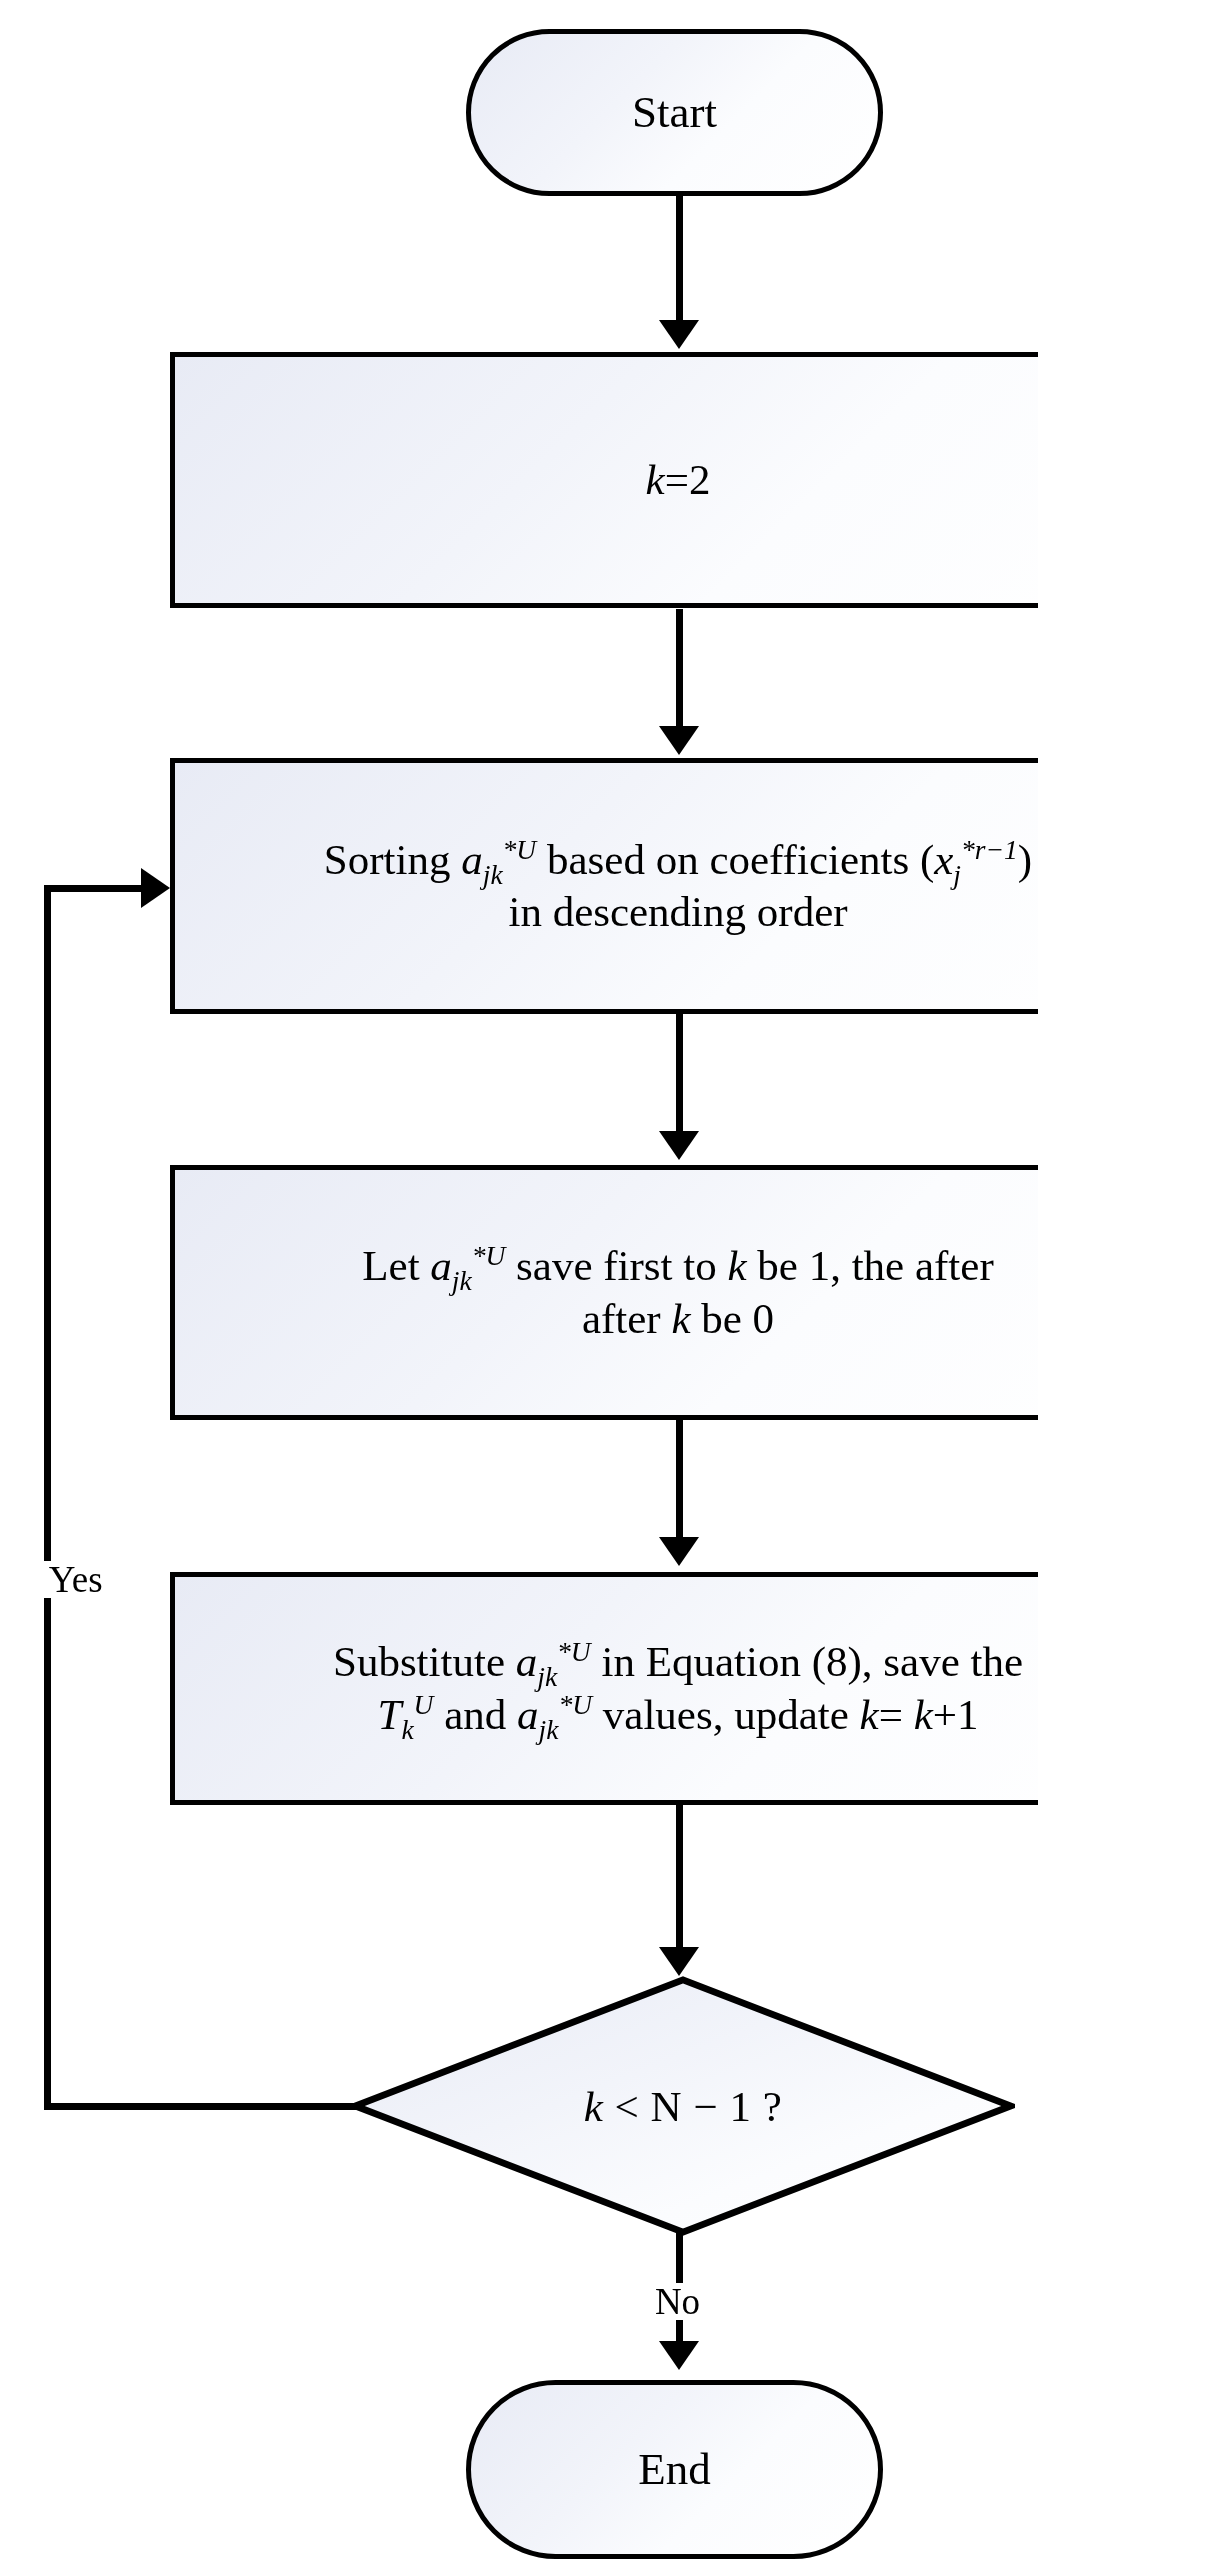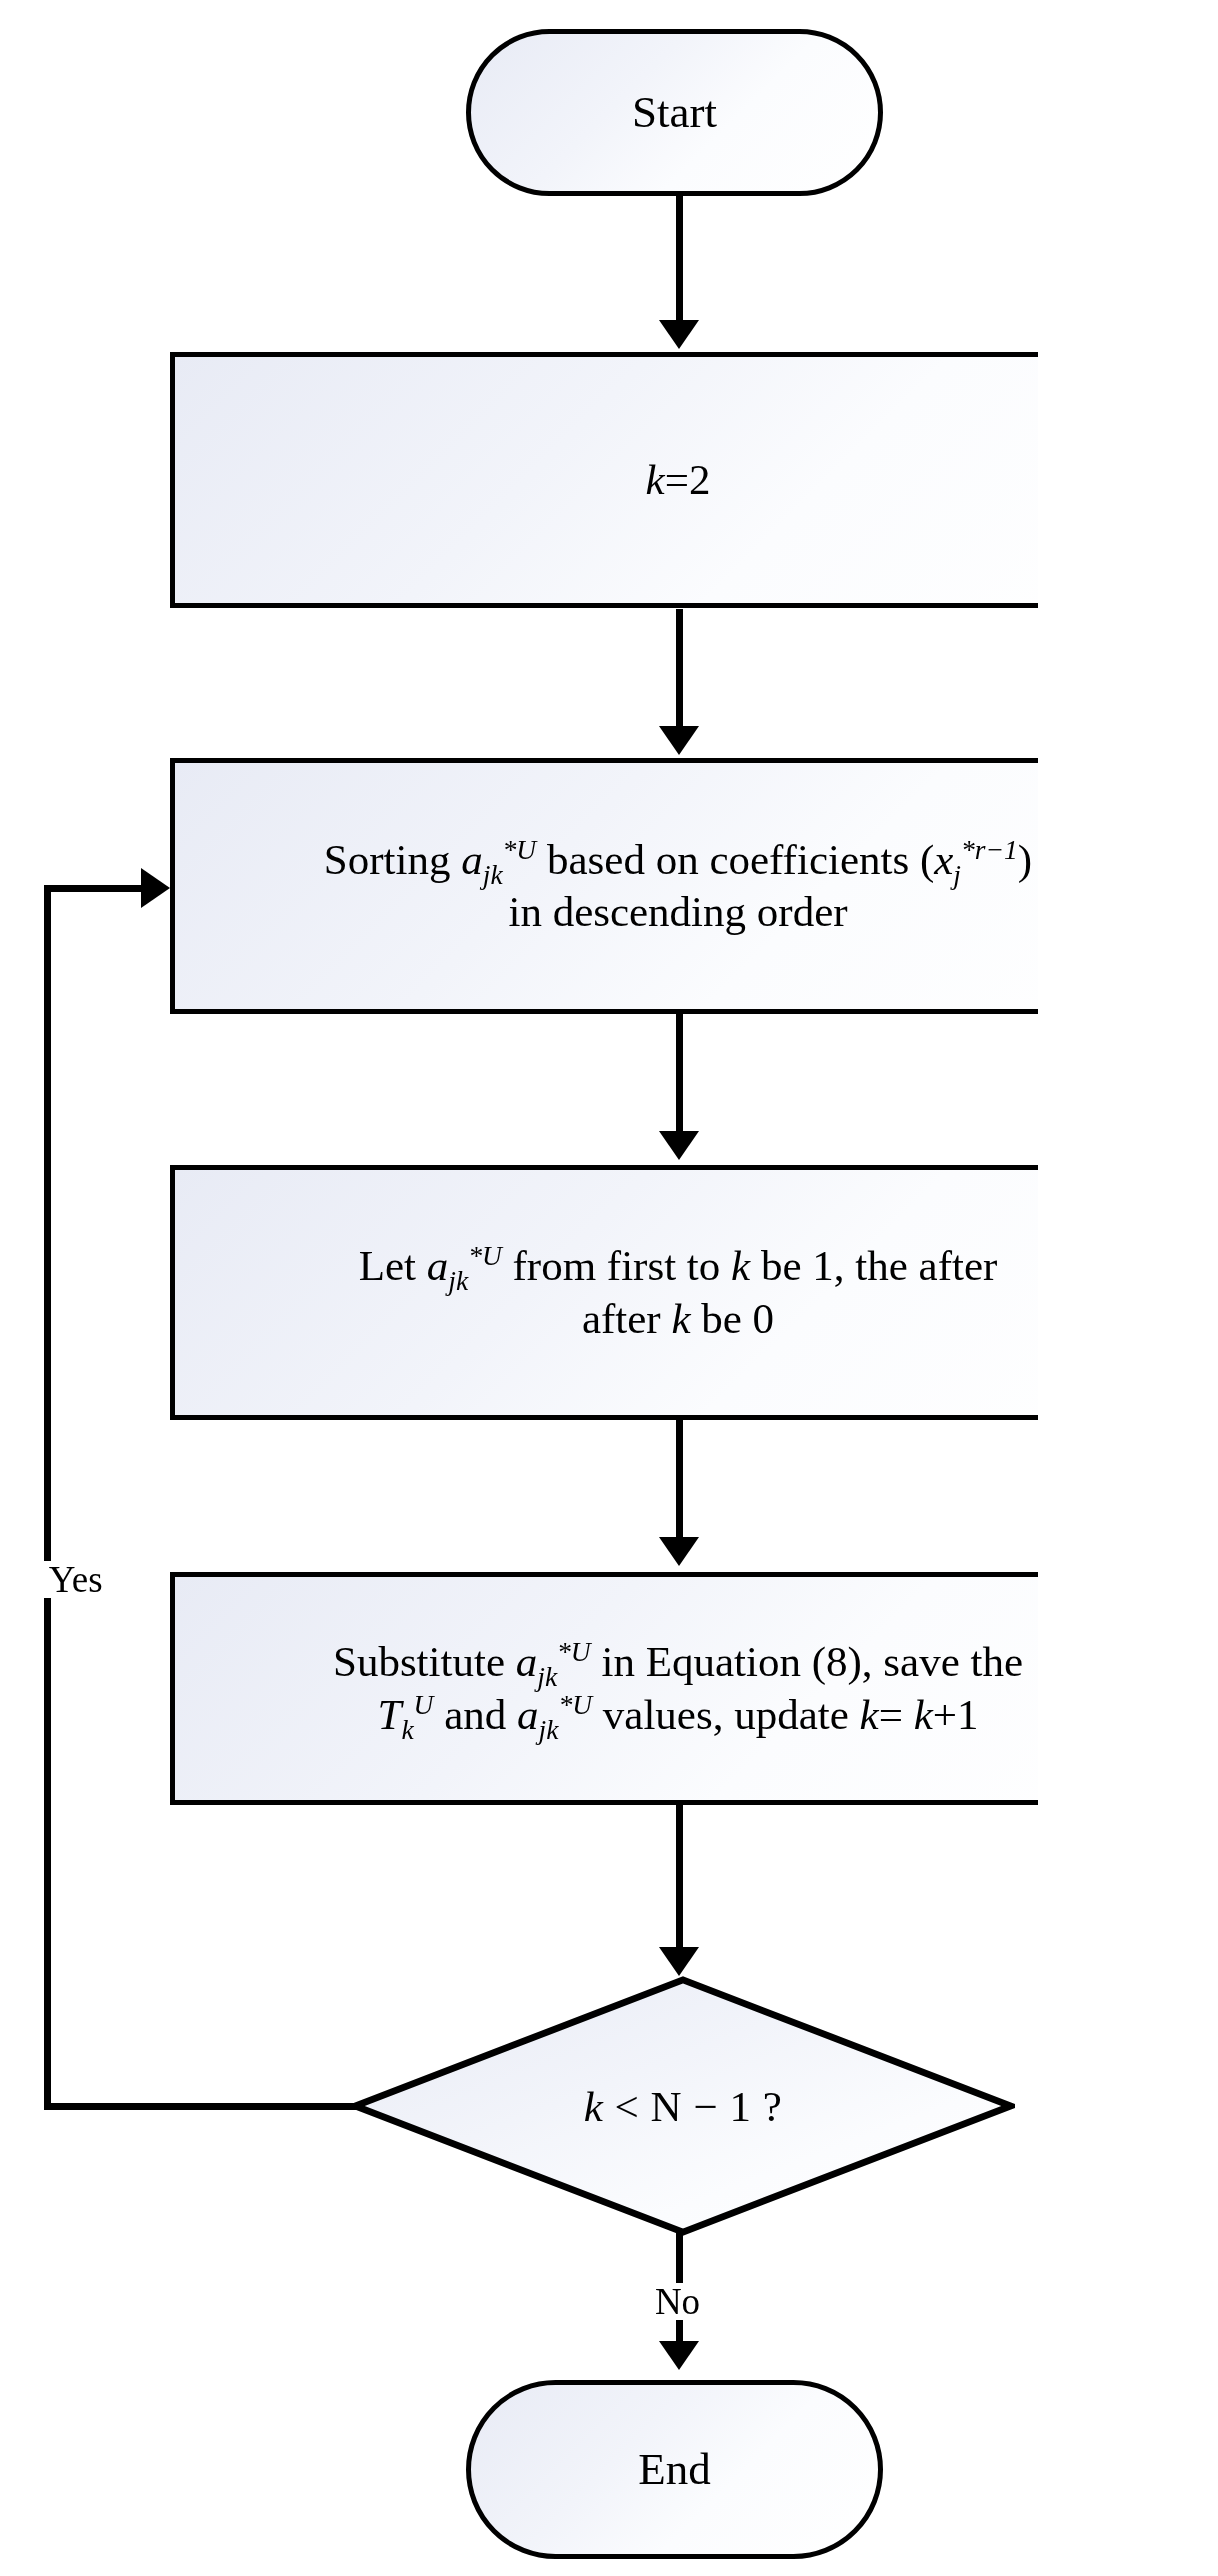--- a/index.html
+++ b/index.html
@@ -137,21 +137,21 @@
       <span>in descending order</span>
     </div>
   </div>
 
   <div class="vline" style="left:676px; top:1014px; height:120px;"></div>
   <div class="arrow-down" style="left:659px; top:1131px;"></div>
 
   <div class="node process" style="left:170px; top:1165px; width:1016px; height:255px;">
     <div>
       <span class="nowrap">
-        <span>Let </span><span class="mi">a</span><span class="sub">jk</span><span class="sup">*U</span><span> from first to </span><span class="mi">k</span><span> be 1, the after</span>
+        <span>Let </span><span class="mi">a</span><span class="sub">jk</span><span class="sup">*U</span><span> save first to </span><span class="mi">k</span><span> be 1, the after</span>
       </span>
       <br>
       <span class="nowrap">
         <span>after </span><span class="mi">k</span><span> be 0</span>
       </span>
     </div>
   </div>
 
   <div class="vline" style="left:676px; top:1420px; height:121px;"></div>
   <div class="arrow-down" style="left:659px; top:1537px;"></div>

